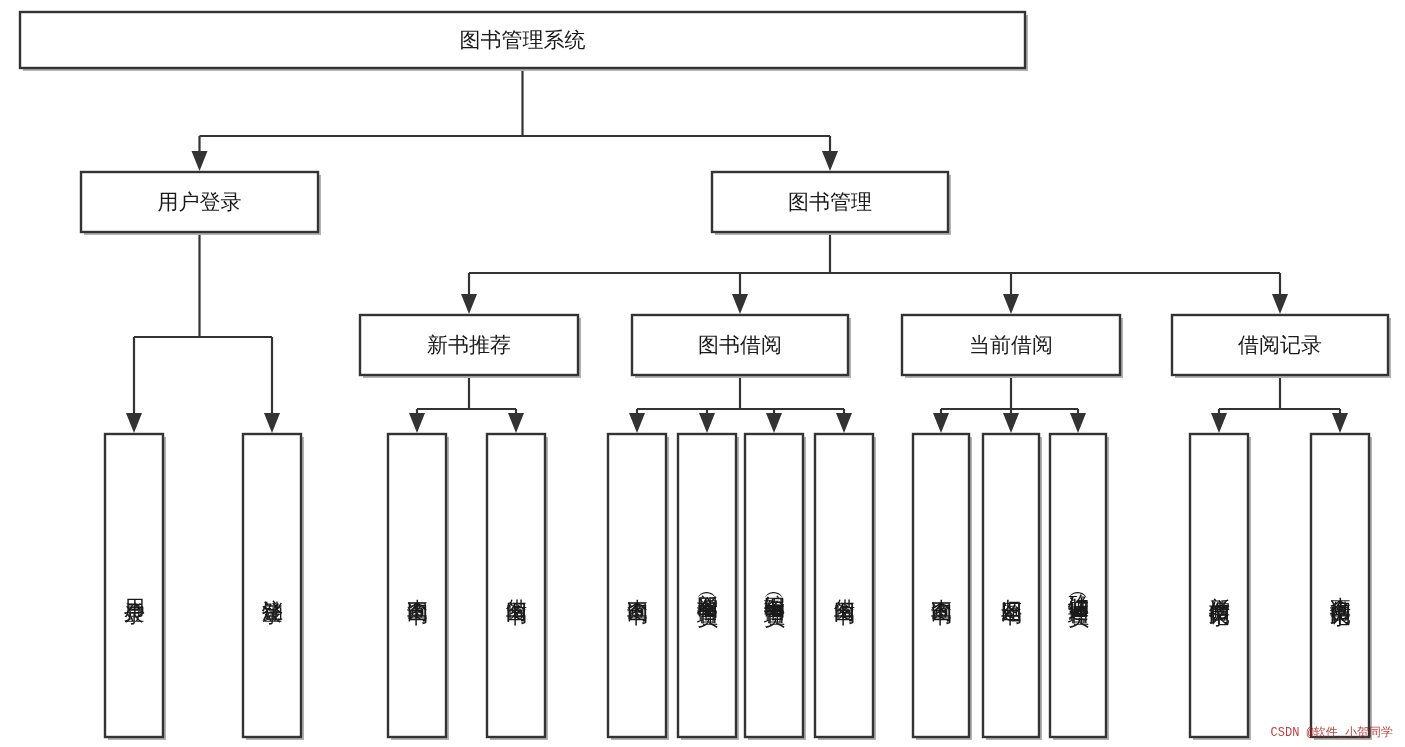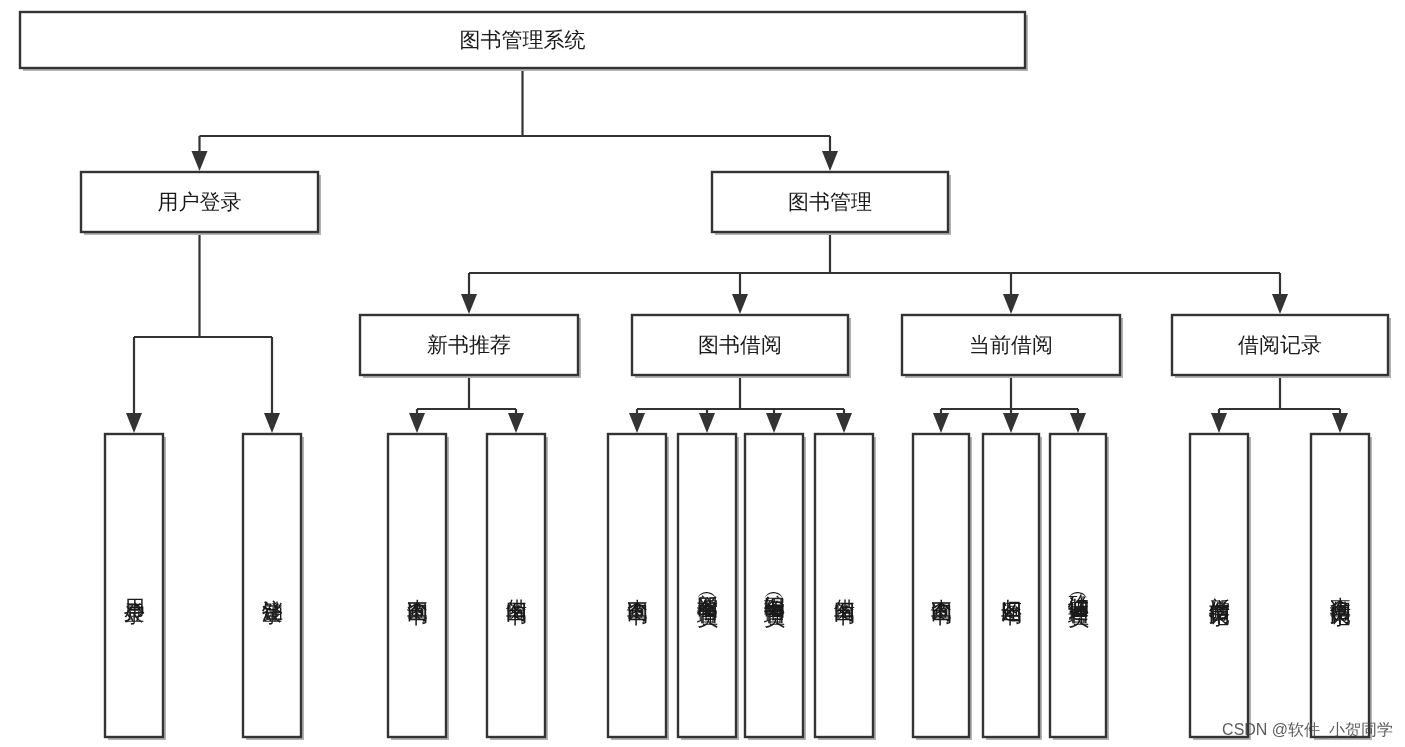--- a/index.html
+++ b/index.html
@@ -65,23 +65,23 @@
     align-items: center;
     justify-content: center;
     text-align: center;
     white-space: nowrap;
     pointer-events: none;
   }
   .watermark {
     position: absolute;
     right: 12px;
     bottom: 6px;
-    font-family: Liberation Sans, sans-serif;
-    font-size: 16px;
-    color: #404040;
+    font-family: Liberation Mono, monospace;
+    font-size: 12px;
+    color: #b91c1c;
     opacity: 0.85;
     white-space: nowrap;
   }
 </style>
 </head>
 <body>
 
 <div id="diagram-root">
 
   <svg id="tree" viewBox="0 0 1405 747">

